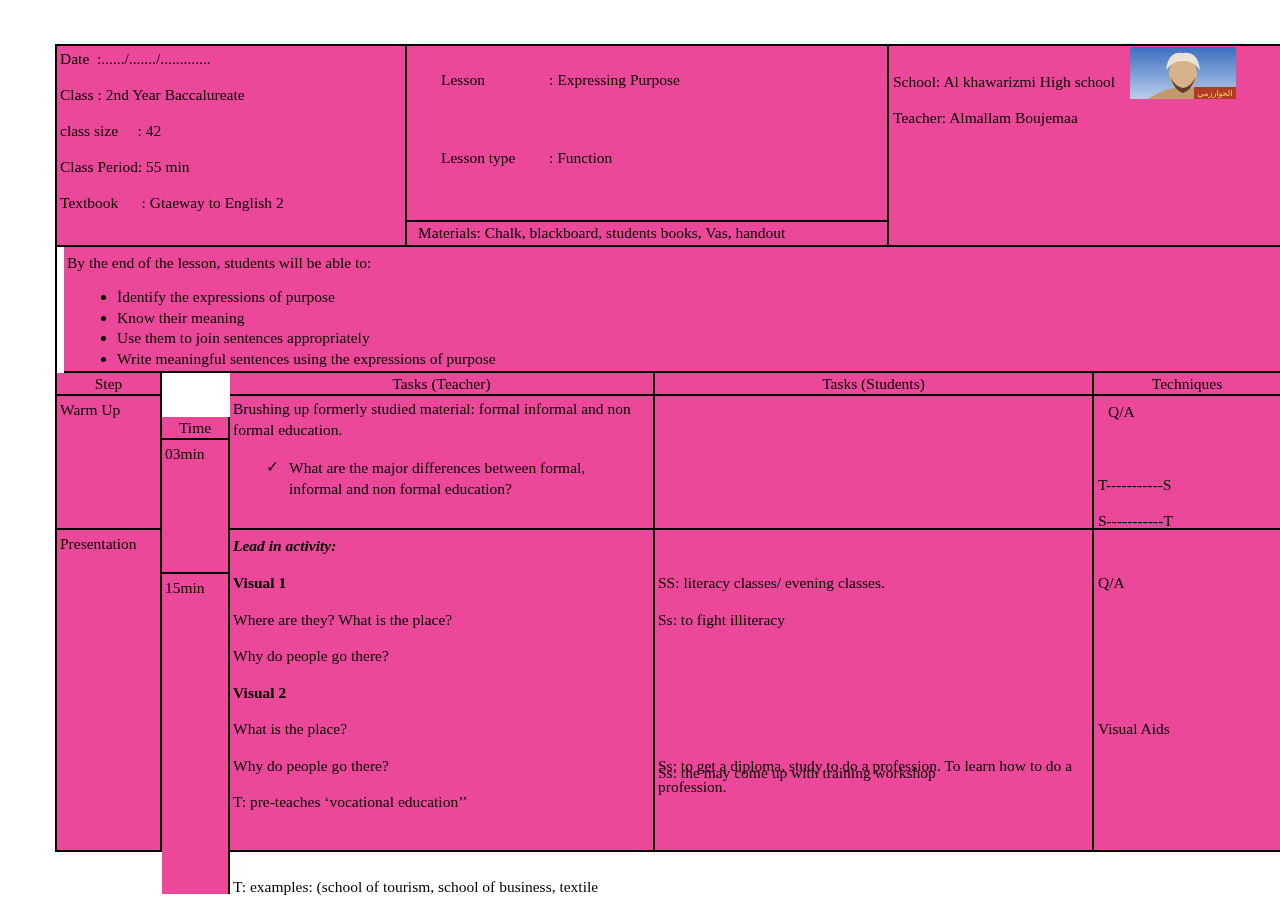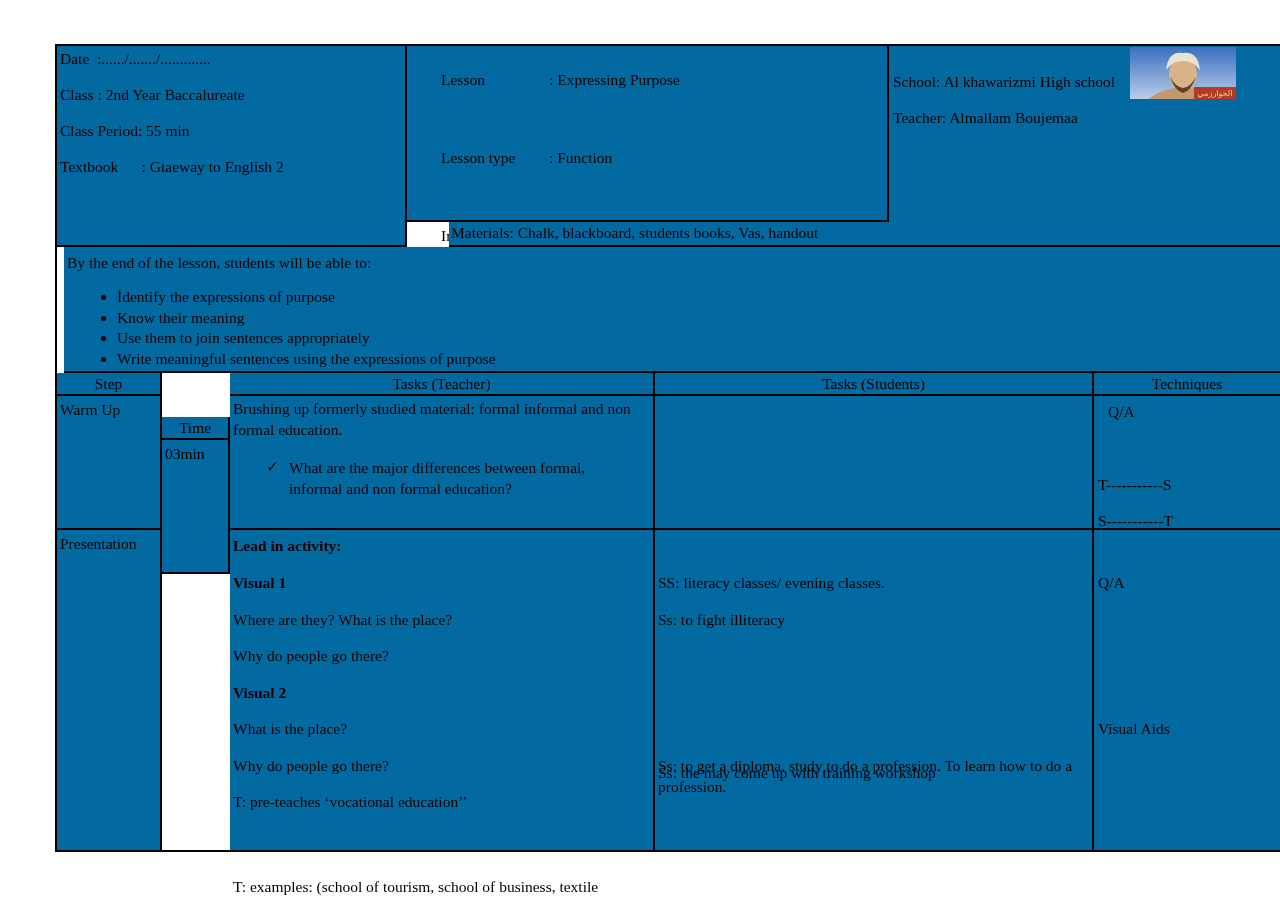--- a/index.html
+++ b/index.html
@@ -19,29 +19,29 @@
     top: 44px;
     width: 1223px;
     height: 804px;
     border-top: 2px solid #000;
     border-left: 2px solid #000;
     border-bottom: 2px solid #000;
   }
   .cell {
     position: absolute;
     box-sizing: border-box;
-    background: #0369a1;
+    background: #ec4899;
   }
   .br { border-right: 2px solid #000; }
   .bb { border-bottom: 2px solid #000; }
 
   
   .a1 { left: 0; top: 0; width: 350px; height: 201px; }
   .a2 { left: 350px; top: 0; width: 482px; height: 176px; }
-  .a2m { left: 350px; top: 176px; width: 482px; height: 25px; padding: 2px 2px; margin-left: 42px; }
+  .a2m { left: 350px; top: 176px; width: 482px; height: 25px; padding: 2px 11px; }
   .a3 { left: 832px; top: 0; width: 391px; height: 201px; }
 
   .hline {
     line-height: 21px;
     margin: 0 0 15px 0;
     padding-left: 3px;
     white-space: pre;
   }
   .a1 .hline:first-child, .a2 .hline:first-child { margin-top: 2px; }
   .lbl { display: inline-block; width: 108px; white-space: pre; }
@@ -76,21 +76,21 @@
   .step-label, .time-label { position: absolute; left: 3px; top: 4px; line-height: 20px; }
 
   .wu-p1 { left: 3px; top: 3px; width: 402px; }
   .wu-check { position: absolute; left: 36px; top: 62px; display: flex; gap: 10px; }
   .wu-check .ck-text { width: 332px; line-height: 20.5px; display: inline-block; }
 
   .t-qa1 { left: 14px; top: 6px; }
   .t-ts { left: 4px; top: 79px; }
   .t-st { left: 4px; top: 115px; }
 
-  .tp0 { left: 3px; top: 6px; }
+  .tp0 { left: 3px; top: 6px; font-style: italic; }
   .tp1 { left: 3px; top: 43px; font-family: Liberation Serif, serif; }
   .tp2 { left: 3px; top: 80px; }
   .tp3 { left: 3px; top: 116px; }
   .tp4 { left: 3px; top: 153px; }
   .tp5 { left: 3px; top: 189px; }
   .tp6 { left: 3px; top: 226px; }
   .tp7 { left: 3px; top: 262px; }
   .tp8 { left: 3px; top: 299px; width: 415px; margin-top: 48px; }
 
   .sp0 { left: 3px; top: 43px; width: 430px; }
@@ -103,20 +103,21 @@
 </style>
 </head>
 <body>
 
 <div class="page">
   <div class="doc">
 
     <div class="cell a1 br bb">
       <div class="hline">Date  :....../......./.............</div>
       <div class="hline">Class : 2nd Year Baccalureate</div>
+      <div class="hline">class size     : 42</div>
       <div class="hline">Class Period: 55 min</div>
       <div class="hline">Textbook      : Gtaeway to English 2</div>
     </div>
 
     <div class="cell a2 br bb">
       <div class="hline">
         <span class="lbl">Lesson</span><span class="val">: Expressing Purpose</span>
       </div>
       <div class="hline">
         <span class="lbl">Lesson type</span><span class="val">: Function</span>
@@ -191,20 +192,23 @@
     <div class="cell row1 c4 br bb"></div>
     <div class="cell row1 c5 bb">
       <div class="p t-qa1">Q/A</div>
       <div class="p t-ts">T-----------S</div>
       <div class="p t-st">S-----------T</div>
     </div>
 
     <div class="cell row2 c1 br">
       <div class="step-label">Presentation</div>
     </div>
+    <div class="cell row2 c2 br">
+      <div class="time-label">15min</div>
+    </div>
     <div class="cell row2 c3 br">
       <div class="p tp0 bold">Lead in activity:</div>
       <div class="p tp1 bold">Visual 1</div>
       <div class="p tp2">Where are they? What is the place?</div>
       <div class="p tp3">Why do people go there?</div>
       <div class="p tp4 bold">Visual 2</div>
       <div class="p tp5">What is the place?</div>
       <div class="p tp6">Why do people go there?</div>
       <div class="p tp7">T: pre-teaches ‘vocational education’’</div>
       <div class="p tp8">T: examples:  (school of tourism, school of business, textile</div>

